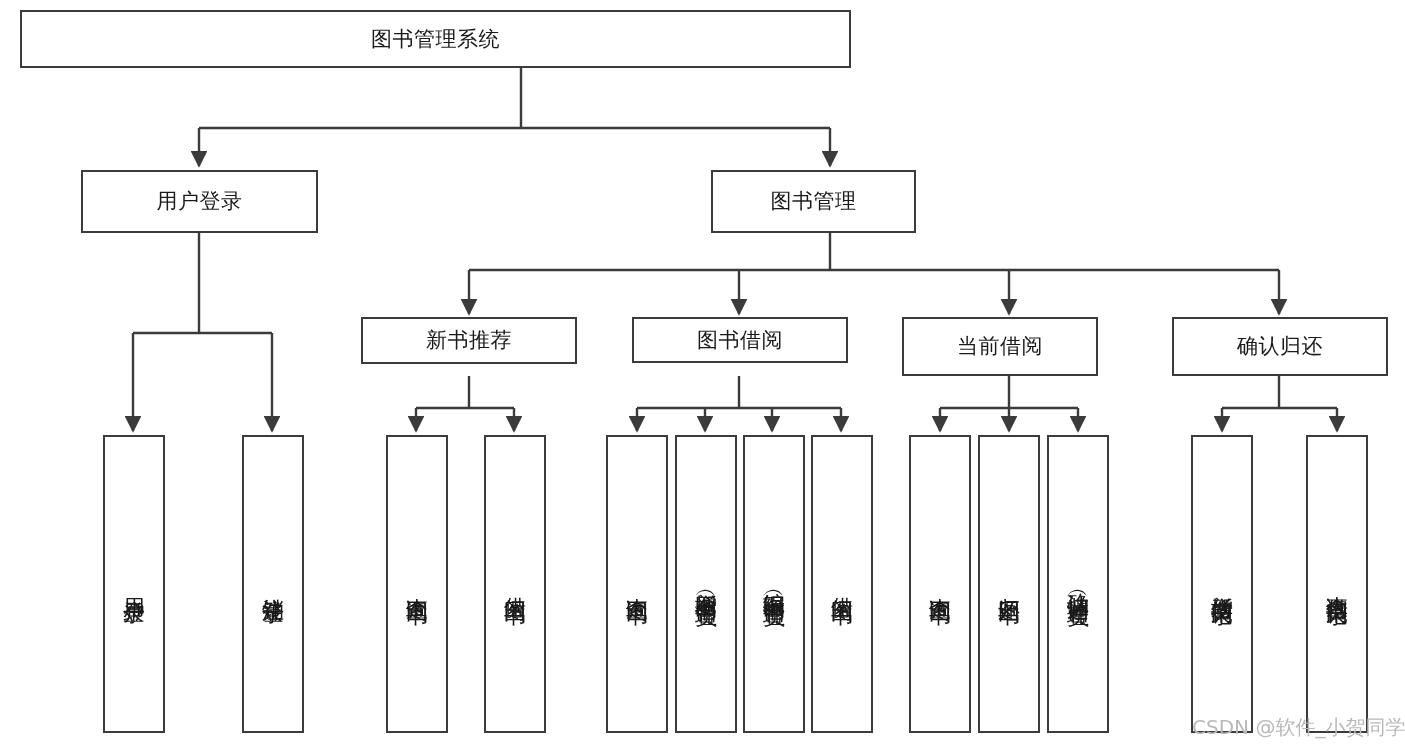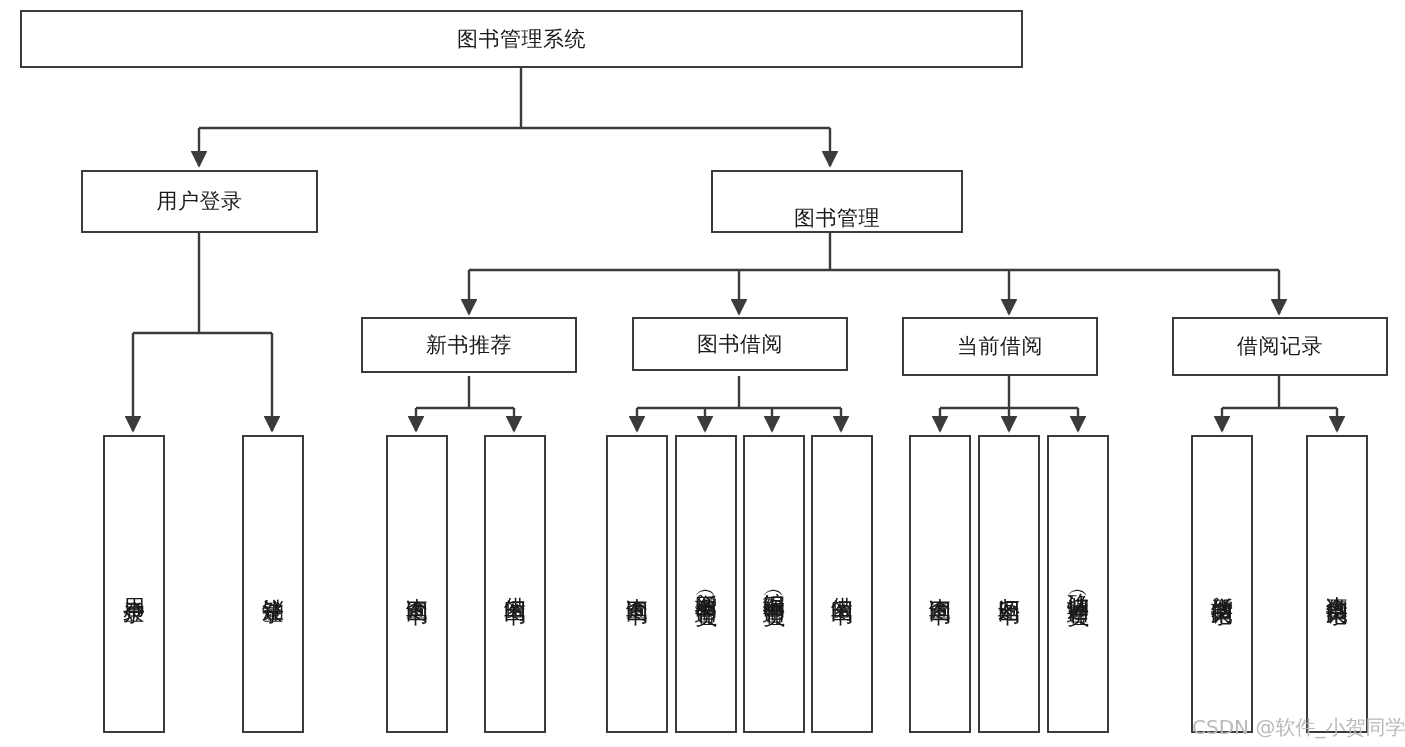--- a/index.html
+++ b/index.html
@@ -122,42 +122,42 @@
       <path d="M 1009 408 L 1009 431" marker-end="url(#arrow)"></path>
       <path d="M 1078 408 L 1078 431" marker-end="url(#arrow)"></path>
 
       <path d="M 1279 376 L 1279 408"></path>
       <path d="M 1222 408 L 1337 408"></path>
       <path d="M 1222 408 L 1222 431" marker-end="url(#arrow)"></path>
       <path d="M 1337 408 L 1337 431" marker-end="url(#arrow)"></path>
     </g>
   </svg>
 
-  <div class="node horiz" style="left:20px; top:10px; width:1003px; height:58px;">
+  <div class="node horiz" style="left:20px; top:10px; width:831px; height:58px;">
     <span class="label">图书管理系统</span>
   </div>
 
   <div class="node horiz" style="left:81px; top:170px; width:237px; height:63px;">
     <span class="label">用户登录</span>
   </div>
-  <div class="node horiz" style="left:711px; top:170px; width:252px; height:63px;align-items:flex-end;">
+  <div class="node horiz" style="left:711px; top:170px; width:205px; height:63px;">
     <span class="label">图书管理</span>
   </div>
 
-  <div class="node horiz" style="left:361px; top:317px; width:216px; height:56px;">
+  <div class="node horiz" style="left:361px; top:317px; width:216px; height:47px;">
     <span class="label">新书推荐</span>
   </div>
-  <div class="node horiz" style="left:632px; top:317px; width:216px; height:54px;">
+  <div class="node horiz" style="left:632px; top:317px; width:216px; height:46px;">
     <span class="label">图书借阅</span>
   </div>
   <div class="node horiz" style="left:902px; top:317px; width:196px; height:59px;">
     <span class="label">当前借阅</span>
   </div>
   <div class="node horiz" style="left:1172px; top:317px; width:216px; height:59px;">
-    <span class="label">借阅记录</span>
+    <span class="label">确认归还</span>
   </div>
 
   <div class="node vert" style="left:103px; top:435px; width:62px; height:298px;">
     <span class="label">用户登录</span>
   </div>
   <div class="node vert" style="left:242px; top:435px; width:62px; height:298px;">
     <span class="label">注销登录</span>
   </div>
 
   <div class="node vert" style="left:386px; top:435px; width:62px; height:298px;">

